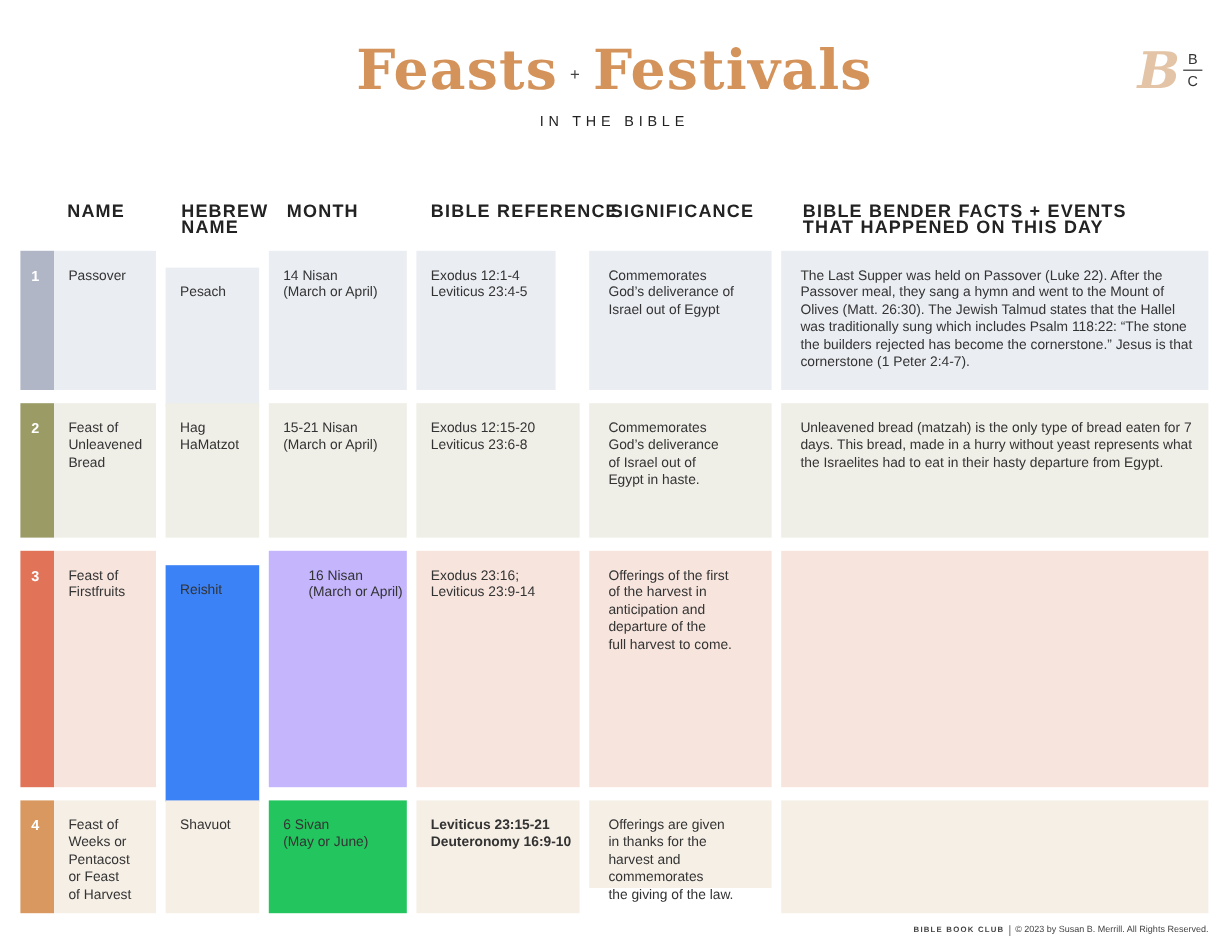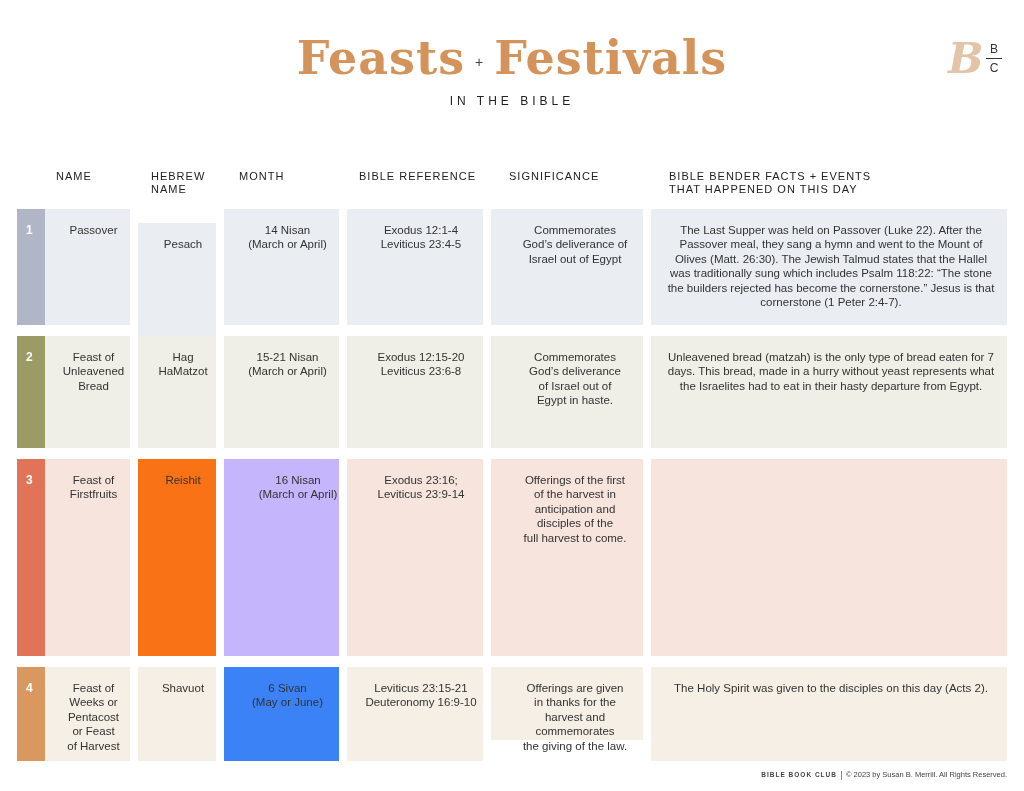--- a/index.html
+++ b/index.html
@@ -17,23 +17,23 @@
     font-size: 12px; letter-spacing: 4px; color: #222; font-family: "Liberation Sans", sans-serif;
   }
   .logo { position: absolute; left: 948px; top: 38px; width: 60px; height: 46px; }
   .logo .bigb {
     position: absolute; left: 0; top: -4px; font-family: "DejaVu Serif", serif; font-weight: bold;
     font-size: 42px; color: #e3c4a6; font-style: italic;
   }
   .logo .frac { position: absolute; left: 38px; top: 4px; width: 16px; text-align: center; font-size: 12px; color: #333; line-height: 14px; }
   .logo .frac .bar { display: block; height: 1px; background: #333; margin: 2px 0; }
 
-  .hdr { position: absolute; top: 170px; font-size: 11px; font-weight: normal; letter-spacing: 1px; color: #222; line-height: 13px; }
+  .hdr { position: absolute; top: 170px; font-size: 15px; font-weight: bold; letter-spacing: 1px; color: #222; line-height: 13px; }
 
-  .cell { position: absolute; padding: 14px 0 0 12px; font-size: 11.5px; line-height: 14.4px; color: #333; text-align: center; }
+  .cell { position: absolute; padding: 14px 0 0 12px; font-size: 11.5px; line-height: 14.4px; color: #333; }
   .num { position: absolute; color: #fff; font-weight: bold; font-size: 12px; padding: 14px 0 0 9px; }
   .facts p { margin-bottom: 13px; }
   .facts p:last-child { margin-bottom: 0; }
   .sig, .facts { padding-left: 16px; }
 
   .footer { position: absolute; right: 17px; top: 770px; font-size: 7.5px; color: #444; }
   .footer .brand { font-weight: bold; letter-spacing: 1px; font-size: 6.5px; }
   .footer .sep { display: inline-block; width: 1px; height: 9px; background: #888; vertical-align: middle; margin: 0 4px; }
 </style>
 </head>
@@ -71,21 +71,21 @@
     <div class="cell" style="left: 45px; top: 209px; width: 85px; height: 116px; background: rgb(234, 237, 242);">
       <div>Passover</div>
     </div>
     <div class="cell" style="left: 138px; top: 223px; width: 78px; height: 116px; background: rgb(234, 237, 242);">
       <div>Pesach</div>
     </div>
     <div class="cell" style="left: 224px; top: 209px; width: 115px; height: 116px; background: rgb(234, 237, 242);">
       <div>14 Nisan</div>
       <div>(March or April)</div>
     </div>
-    <div class="cell" style="left: 347px; top: 209px; width: 136px; height: 116px; background: rgb(234, 237, 242);">
+    <div class="cell" style="left: 347px; top: 209px; width: 116px; height: 116px; background: rgb(234, 237, 242);">
       <div>Exodus 12:1-4</div>
       <div>Leviticus 23:4-5</div>
     </div>
     <div class="cell sig" style="left: 491px; top: 209px; width: 152px; height: 116px; background: rgb(234, 237, 242);">
       <div>Commemorates</div>
       <div>God’s deliverance of</div>
       <div>Israel out of Egypt</div>
     </div>
     <div class="cell facts" style="left: 651px; top: 209px; width: 356px; height: 116px; background: rgb(234, 237, 242); padding-right: 12px;">
       <p>The Last Supper was held on Passover (Luke 22). After the Passover meal, they sang a hymn and went to the Mount of Olives (Matt. 26:30). The Jewish Talmud states that the Hallel was traditionally sung which includes Psalm 118:22: “The stone the builders rejected has become the cornerstone.” Jesus is that cornerstone (1 Peter 2:4-7).</p>
@@ -115,66 +115,65 @@
       <div>Egypt in haste.</div>
     </div>
     <div class="cell facts" style="left: 651px; top: 336px; width: 356px; height: 112px; background: rgb(239, 238, 231); padding-right: 12px;">
       <p>Unleavened bread (matzah) is the only type of bread eaten for 7 days. This bread, made in a hurry without yeast represents what the Israelites had to eat in their hasty departure from Egypt.</p>
     </div>
     <div class="num" style="left: 17px; top: 459px; width: 28px; height: 197px; background: rgb(225, 116, 88);">3</div>
     <div class="cell" style="left: 45px; top: 459px; width: 85px; height: 197px; background: rgb(246, 228, 221);">
       <div>Feast of</div>
       <div>Firstfruits</div>
     </div>
-    <div class="cell" style="left: 138px; top: 459px; width: 78px; height: 197px; background: #f97316;">
+    <div class="cell" style="left: 138px; top: 471px; width: 78px; height: 197px; background: #3b82f6;">
       <div>Reishit</div>
     </div>
     <div class="cell" style="left: 224px; top: 459px; width: 115px; height: 197px; background: #c4b5fd; padding-left: 33px;">
       <div>16 Nisan</div>
       <div>(March or April)</div>
     </div>
     <div class="cell" style="left: 347px; top: 459px; width: 136px; height: 197px; background: rgb(246, 228, 221);">
       <div>Exodus 23:16;</div>
       <div>Leviticus 23:9-14</div>
     </div>
     <div class="cell sig" style="left: 491px; top: 459px; width: 152px; height: 197px; background: rgb(246, 228, 221);">
       <div>Offerings of the first</div>
       <div>of the harvest in</div>
       <div>anticipation and</div>
-      <div>disciples of the</div>
+      <div>departure of the</div>
       <div>full harvest to come.</div>
     </div>
     <div class="cell facts" style="left: 651px; top: 459px; width: 356px; height: 197px; background: rgb(246, 228, 221); padding-right: 12px;">
     </div>
     <div class="num" style="left: 17px; top: 667px; width: 28px; height: 94px; background: rgb(217, 152, 95);">4</div>
     <div class="cell" style="left: 45px; top: 667px; width: 85px; height: 94px; background: rgb(246, 239, 230);">
       <div>Feast of</div>
       <div>Weeks or</div>
       <div>Pentacost</div>
       <div>or Feast</div>
       <div>of Harvest</div>
     </div>
     <div class="cell" style="left: 138px; top: 667px; width: 78px; height: 94px; background: rgb(246, 239, 230);">
       <div>Shavuot</div>
     </div>
-    <div class="cell" style="left: 224px; top: 667px; width: 115px; height: 94px; background: #3b82f6;">
+    <div class="cell" style="left: 224px; top: 667px; width: 115px; height: 94px; background: #22c55e;">
       <div>6 Sivan</div>
       <div>(May or June)</div>
     </div>
-    <div class="cell" style="left: 347px; top: 667px; width: 136px; height: 94px; background: rgb(246, 239, 230);">
+    <div class="cell" style="left: 347px; top: 667px; width: 136px; height: 94px; background: rgb(246, 239, 230); font-weight: bold;">
       <div>Leviticus 23:15-21</div>
       <div>Deuteronomy 16:9-10</div>
     </div>
     <div class="cell sig" style="left: 491px; top: 667px; width: 152px; height: 73px; background: rgb(246, 239, 230);">
       <div>Offerings are given</div>
       <div>in thanks for the</div>
       <div>harvest and</div>
       <div>commemorates</div>
       <div>the giving of the law.</div>
     </div>
     <div class="cell facts" style="left: 651px; top: 667px; width: 356px; height: 94px; background: rgb(246, 239, 230); padding-right: 12px;">
-      <p>The Holy Spirit was given to the disciples on this day (Acts 2).</p>
     </div>
   </div>
 
 <div class="footer">
   <span class="brand">BIBLE BOOK CLUB</span><span class="sep"></span><span>© 2023 by Susan B. Merrill. All Rights Reserved.</span>
 </div>
 
 </body></html>

